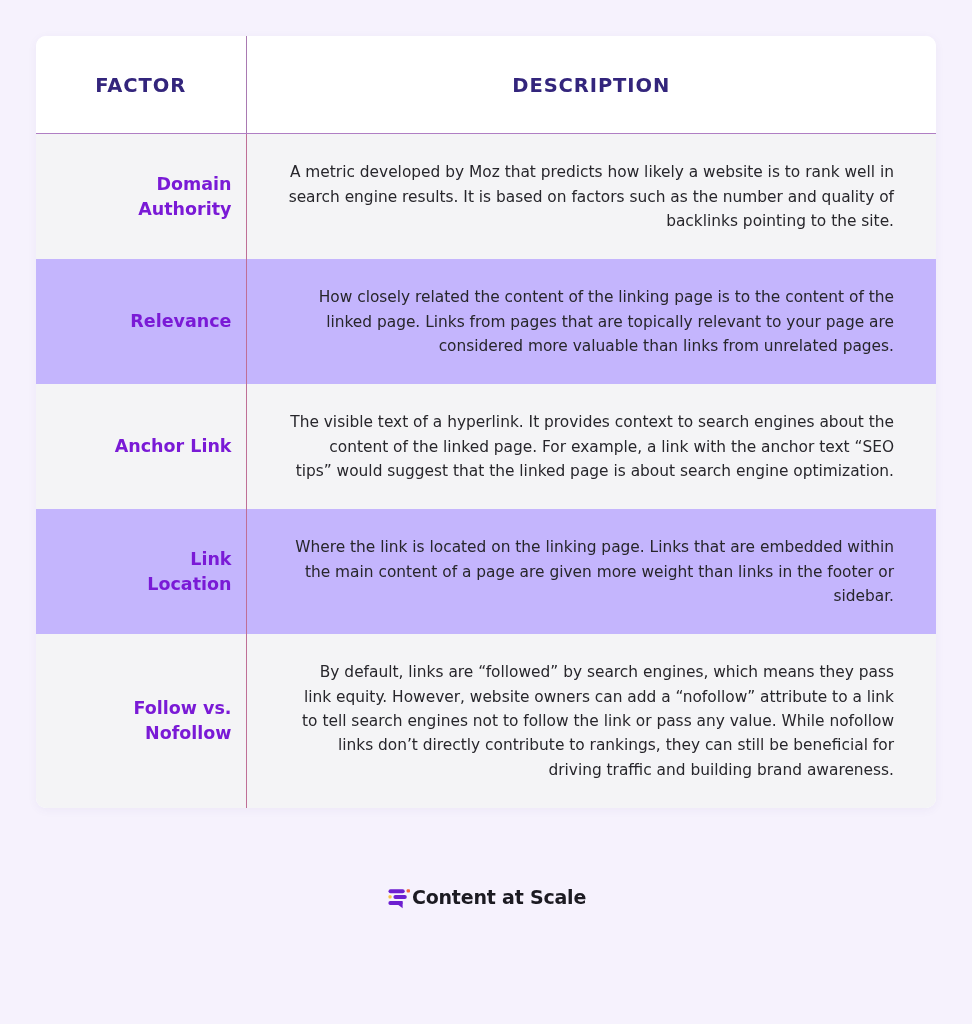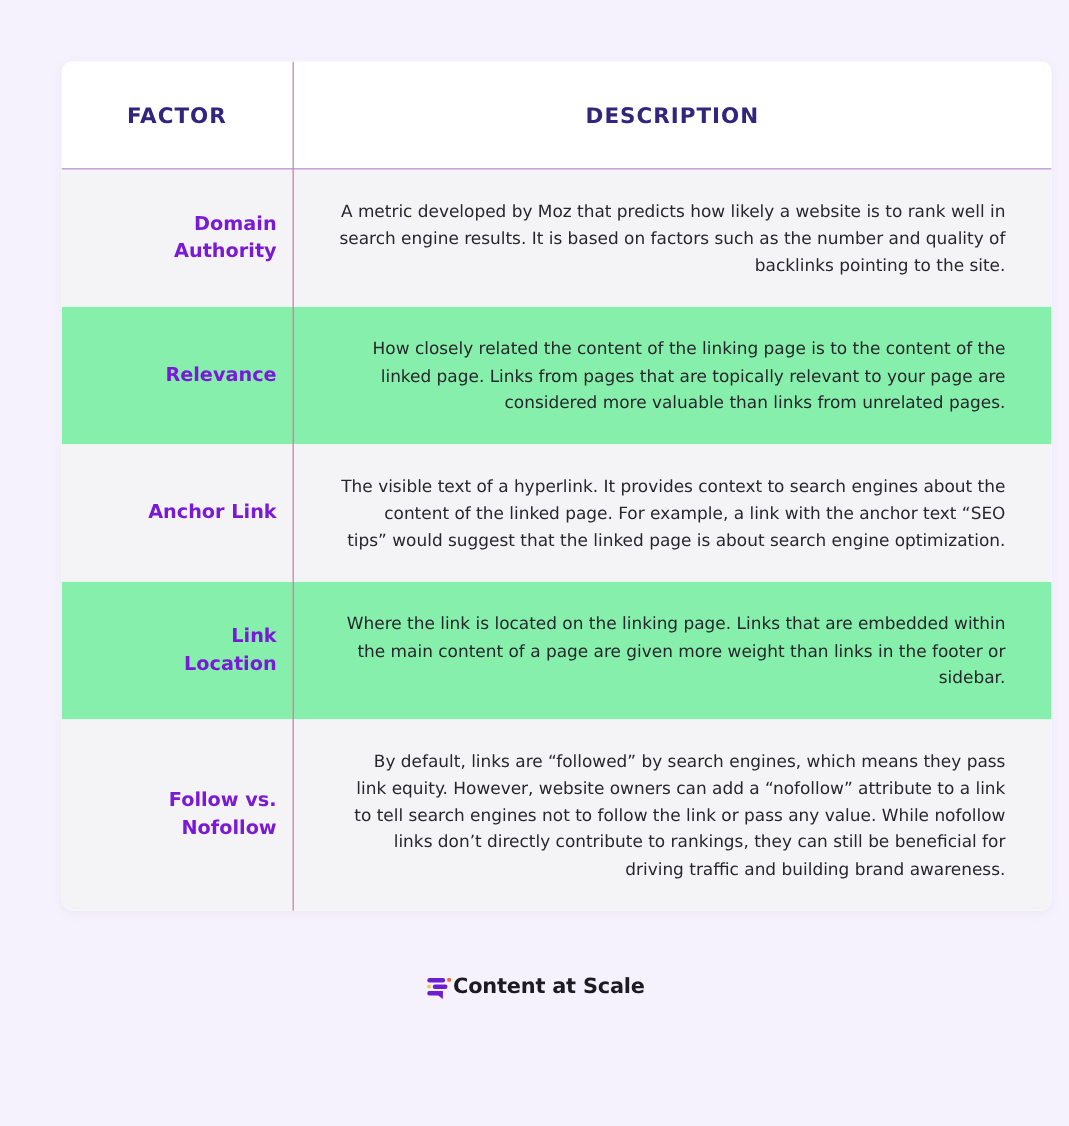--- a/index.html
+++ b/index.html
@@ -13,21 +13,21 @@
     background: #f6f2fd;
     font-family: "DejaVu Sans", "Liberation Sans", sans-serif;
     -webkit-font-smoothing: antialiased;
     overflow: hidden;
   }
 
   .page {
     position: relative;
     width: 972px;
     height: 1024px;
-    padding: 56px;
+    padding: 36px;
     display: flex;
     flex-direction: column;
   }
 
   
   .card {
     width: 900px;
     border-radius: 10px;
     overflow: hidden;
     background: #ffffff;
@@ -61,21 +61,21 @@
     display: block;
     line-height: 1.2;
   }
 
   thead th.th-factor {
     border-right: 1.4px solid #a97ab2;
   }
 
   
   tbody tr.row-alt  td { background: #f4f4f6; }
-  tbody tr.row-base td { background: #86efac; }
+  tbody tr.row-base td { background: #c4b5fd; }
 
   tbody td {
     vertical-align: middle;
     padding: 26px 10px;
   }
 
   tbody td.cell-factor {
     border-right: 1.4px solid #bf6f96;
     text-align: center;
     padding-left: 14px;

